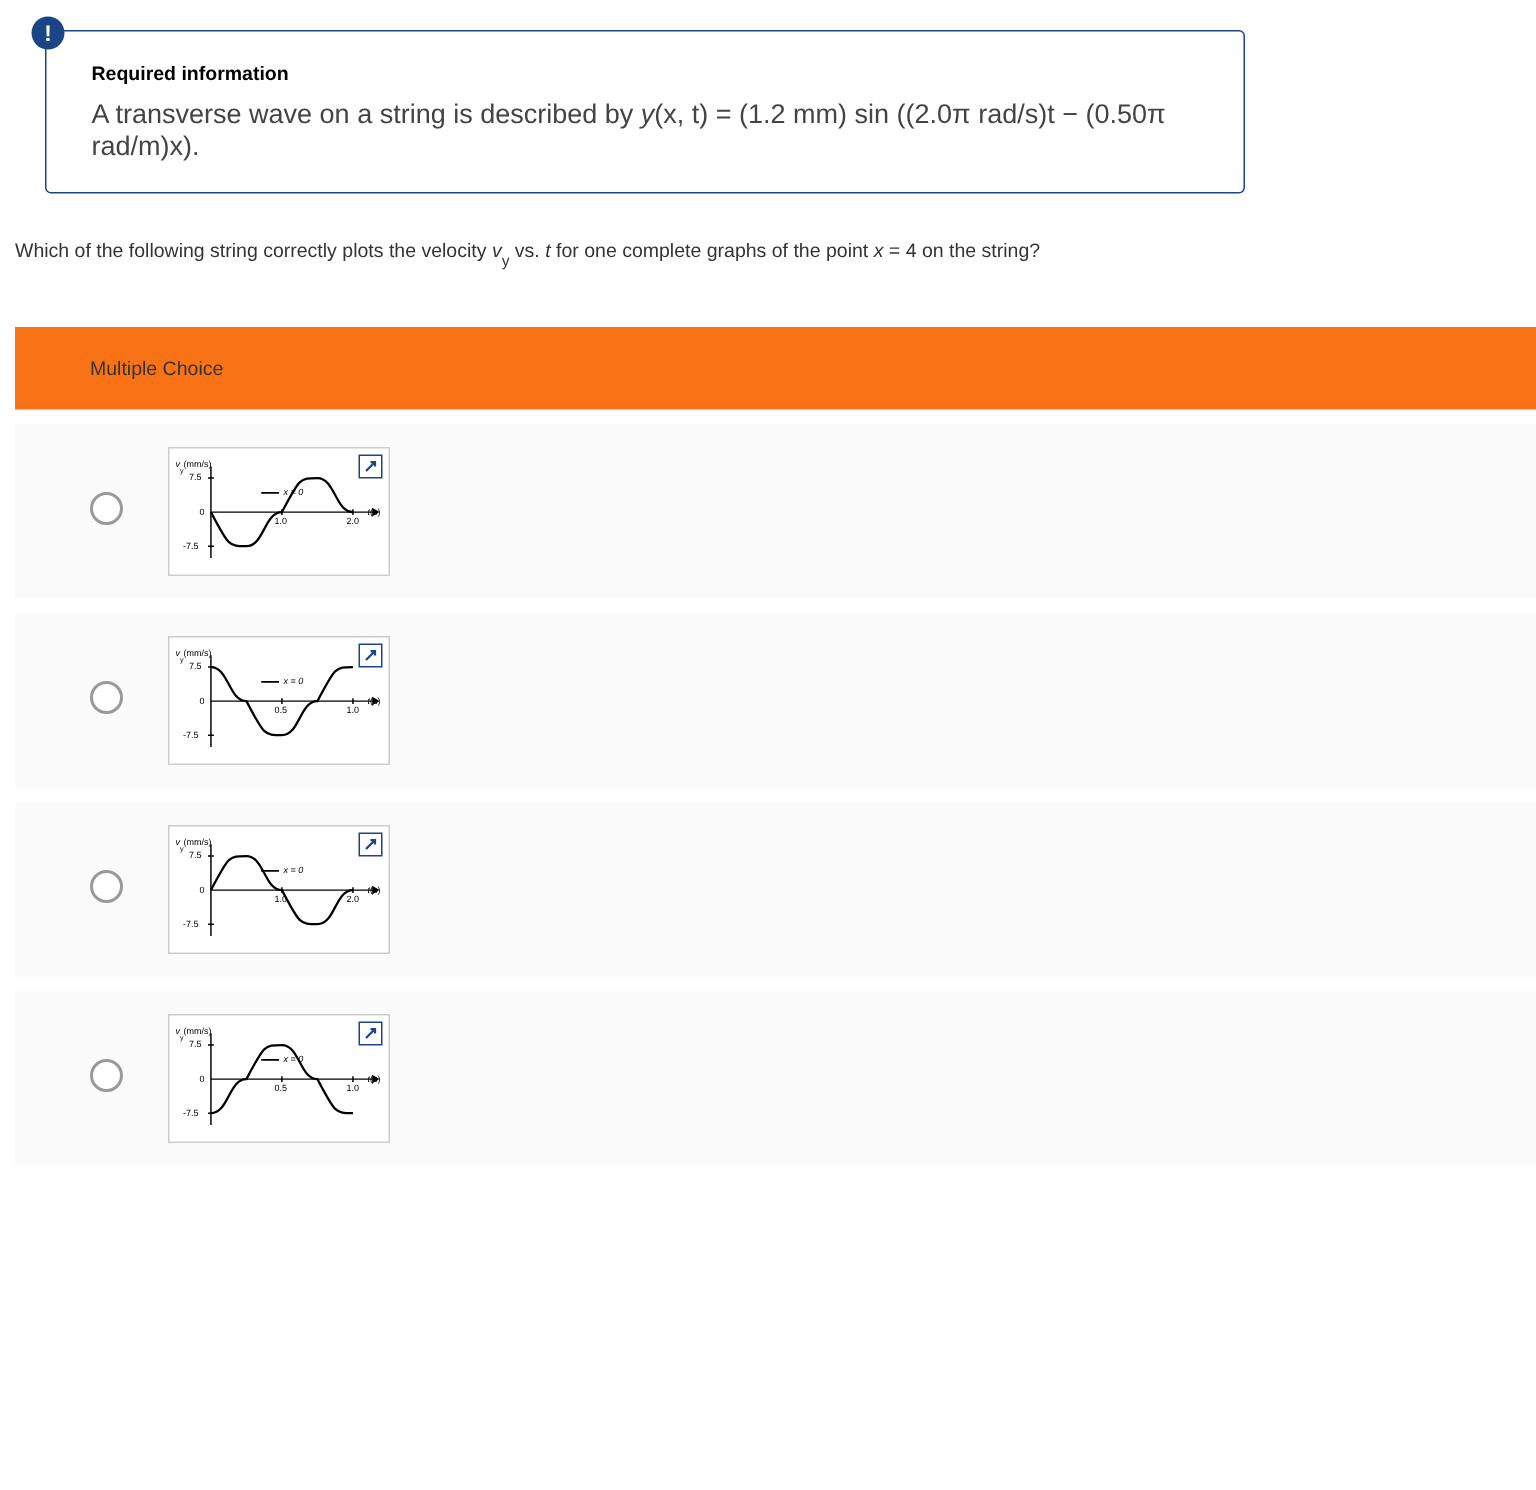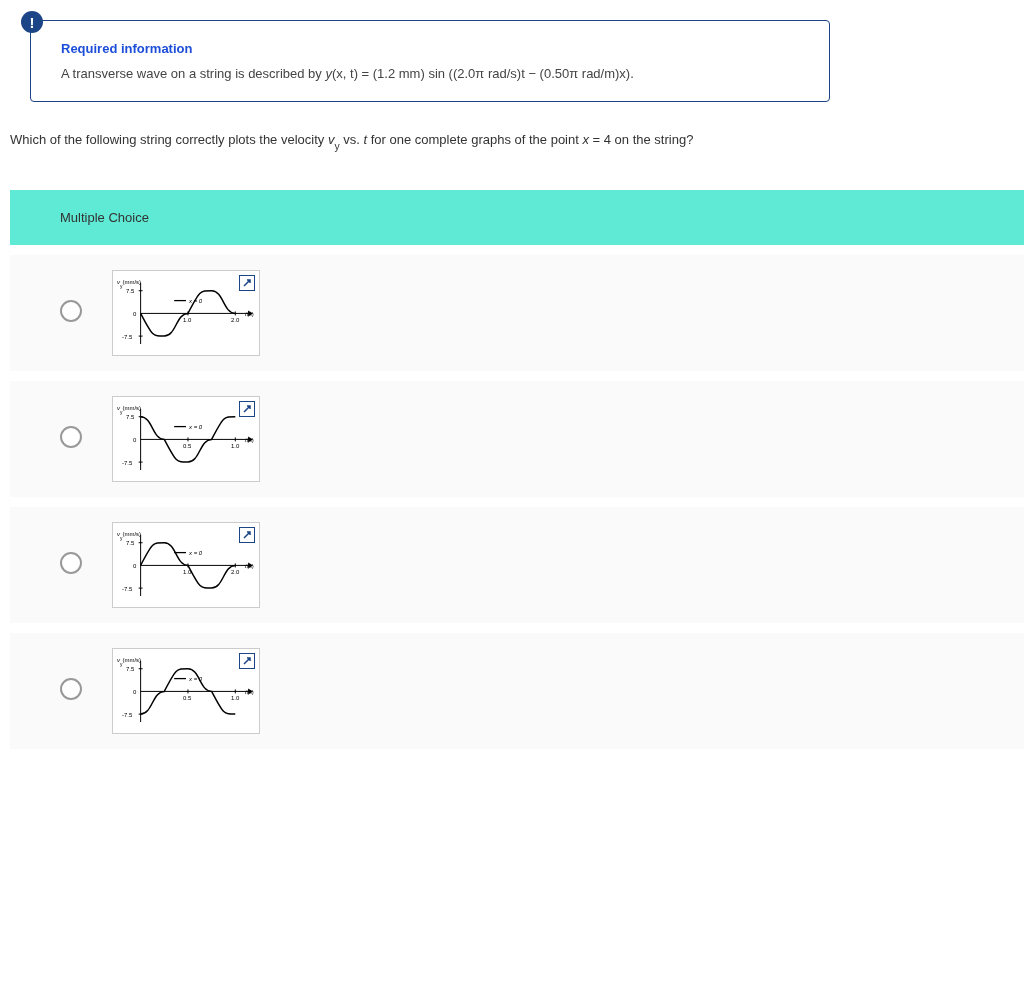--- a/index.html
+++ b/index.html
@@ -30,36 +30,36 @@
       display: flex;
       align-items: center;
       justify-content: center;
     }
     .info-badge span {
       color: #fff;
       font-weight: bold;
       font-size: 15px;
     }
     .req-title {
-      color: #1d4ed8;
+      color: #000000;
       font-size: 13px;
       font-weight: bold;
       margin-bottom: 10px;
     }
     .req-text {
       color: #444;
-      font-size: 13px;
+      font-size: 18px;
     }
     .question-text {
       padding: 10px 20px 40px 10px;
       color: #333;
       font-size: 13px;
     }
     .mc-header {
-      background: #5eead4;
+      background: #f97316;
       padding: 20px 20px 20px 50px;
       color: #333;
       font-size: 13px;
       margin-left: 10px;
     }
     .options-wrap {
       margin-left: 10px;
     }
     .option-row {
       background: #fafafa;

